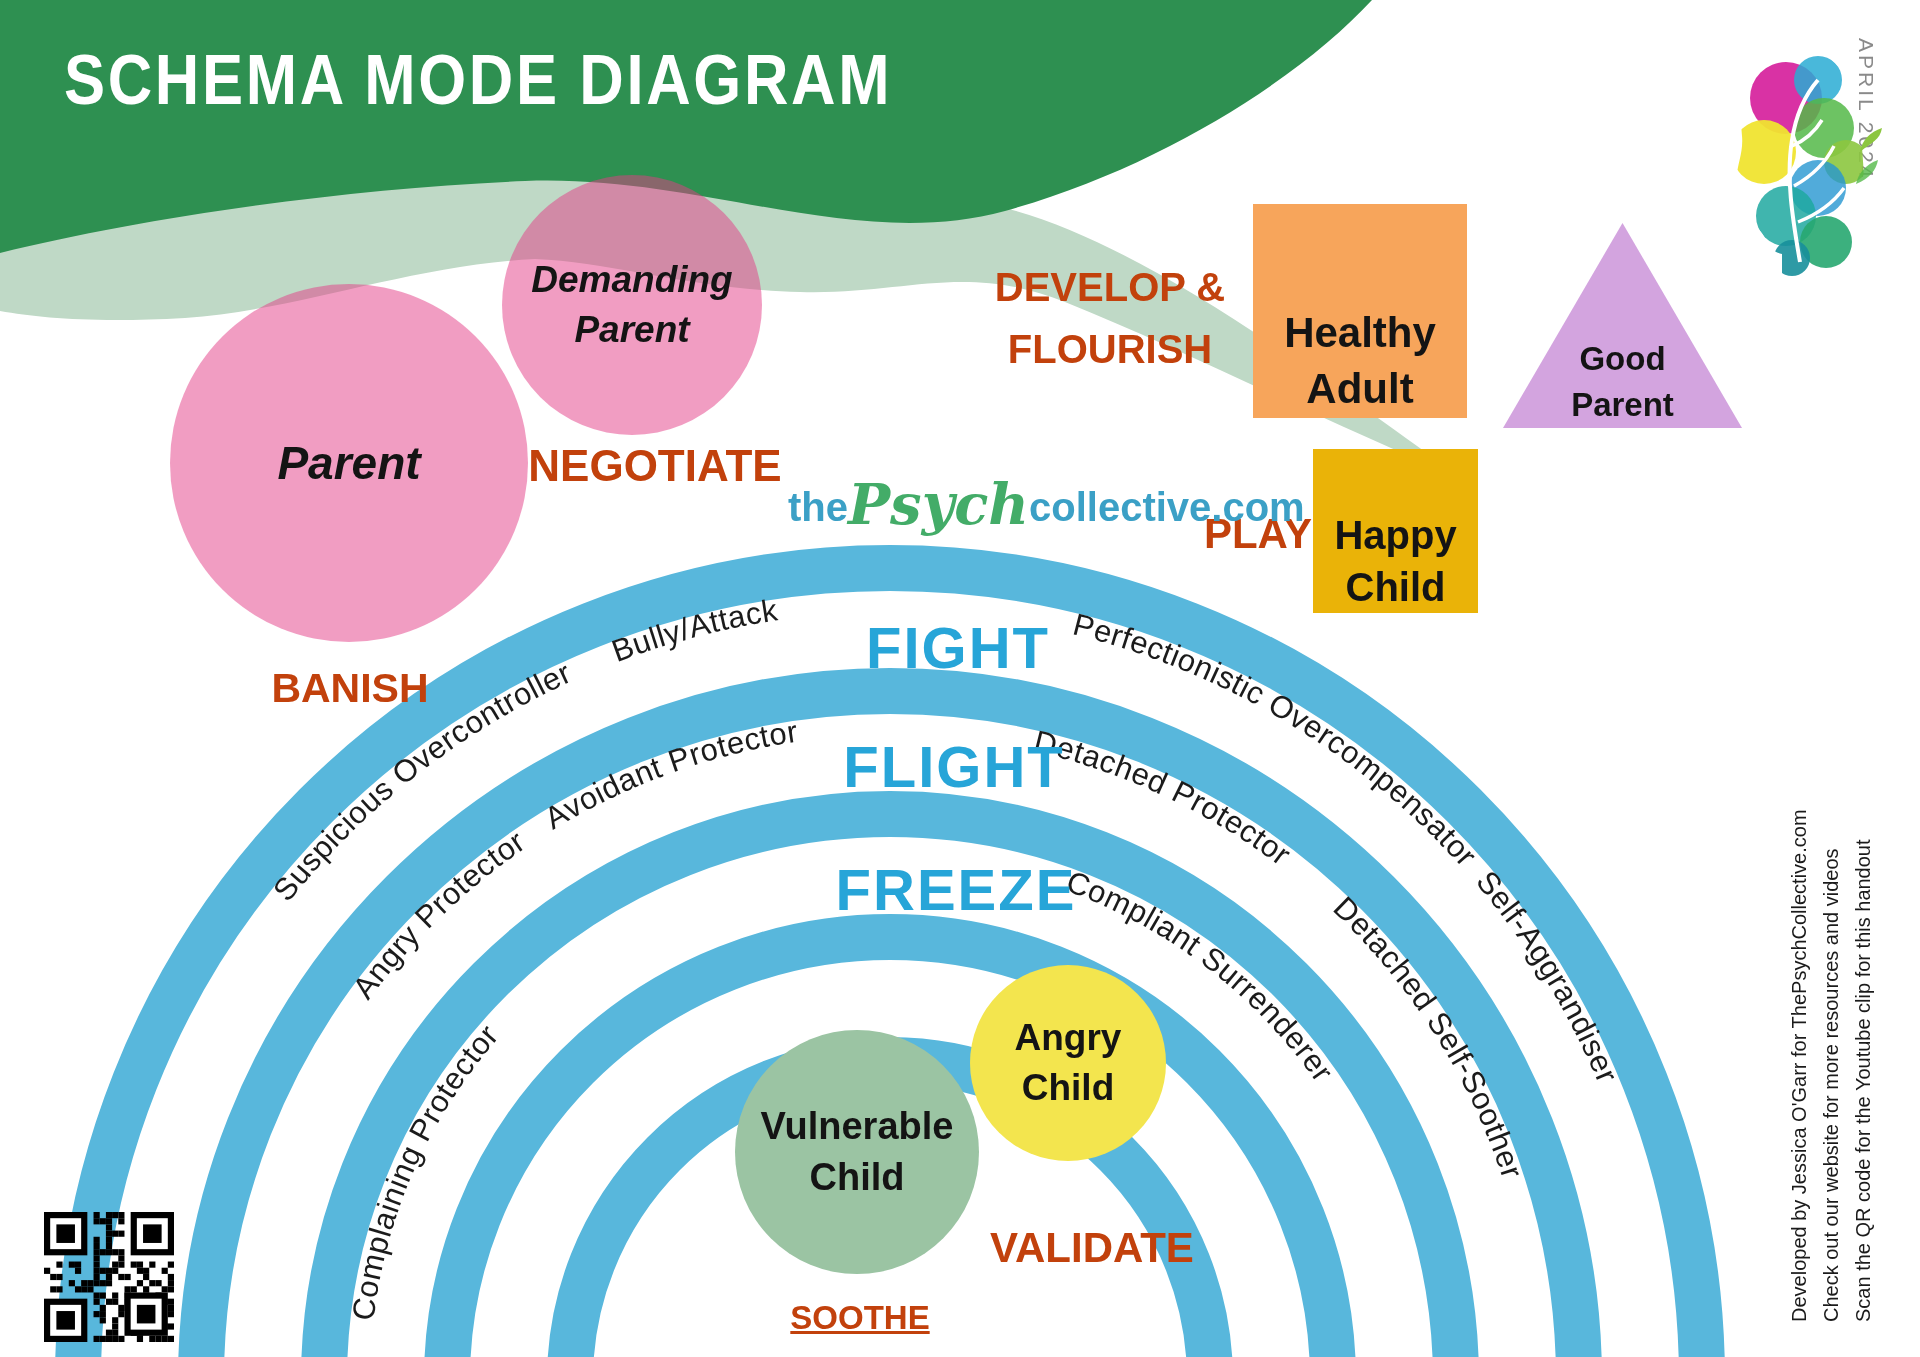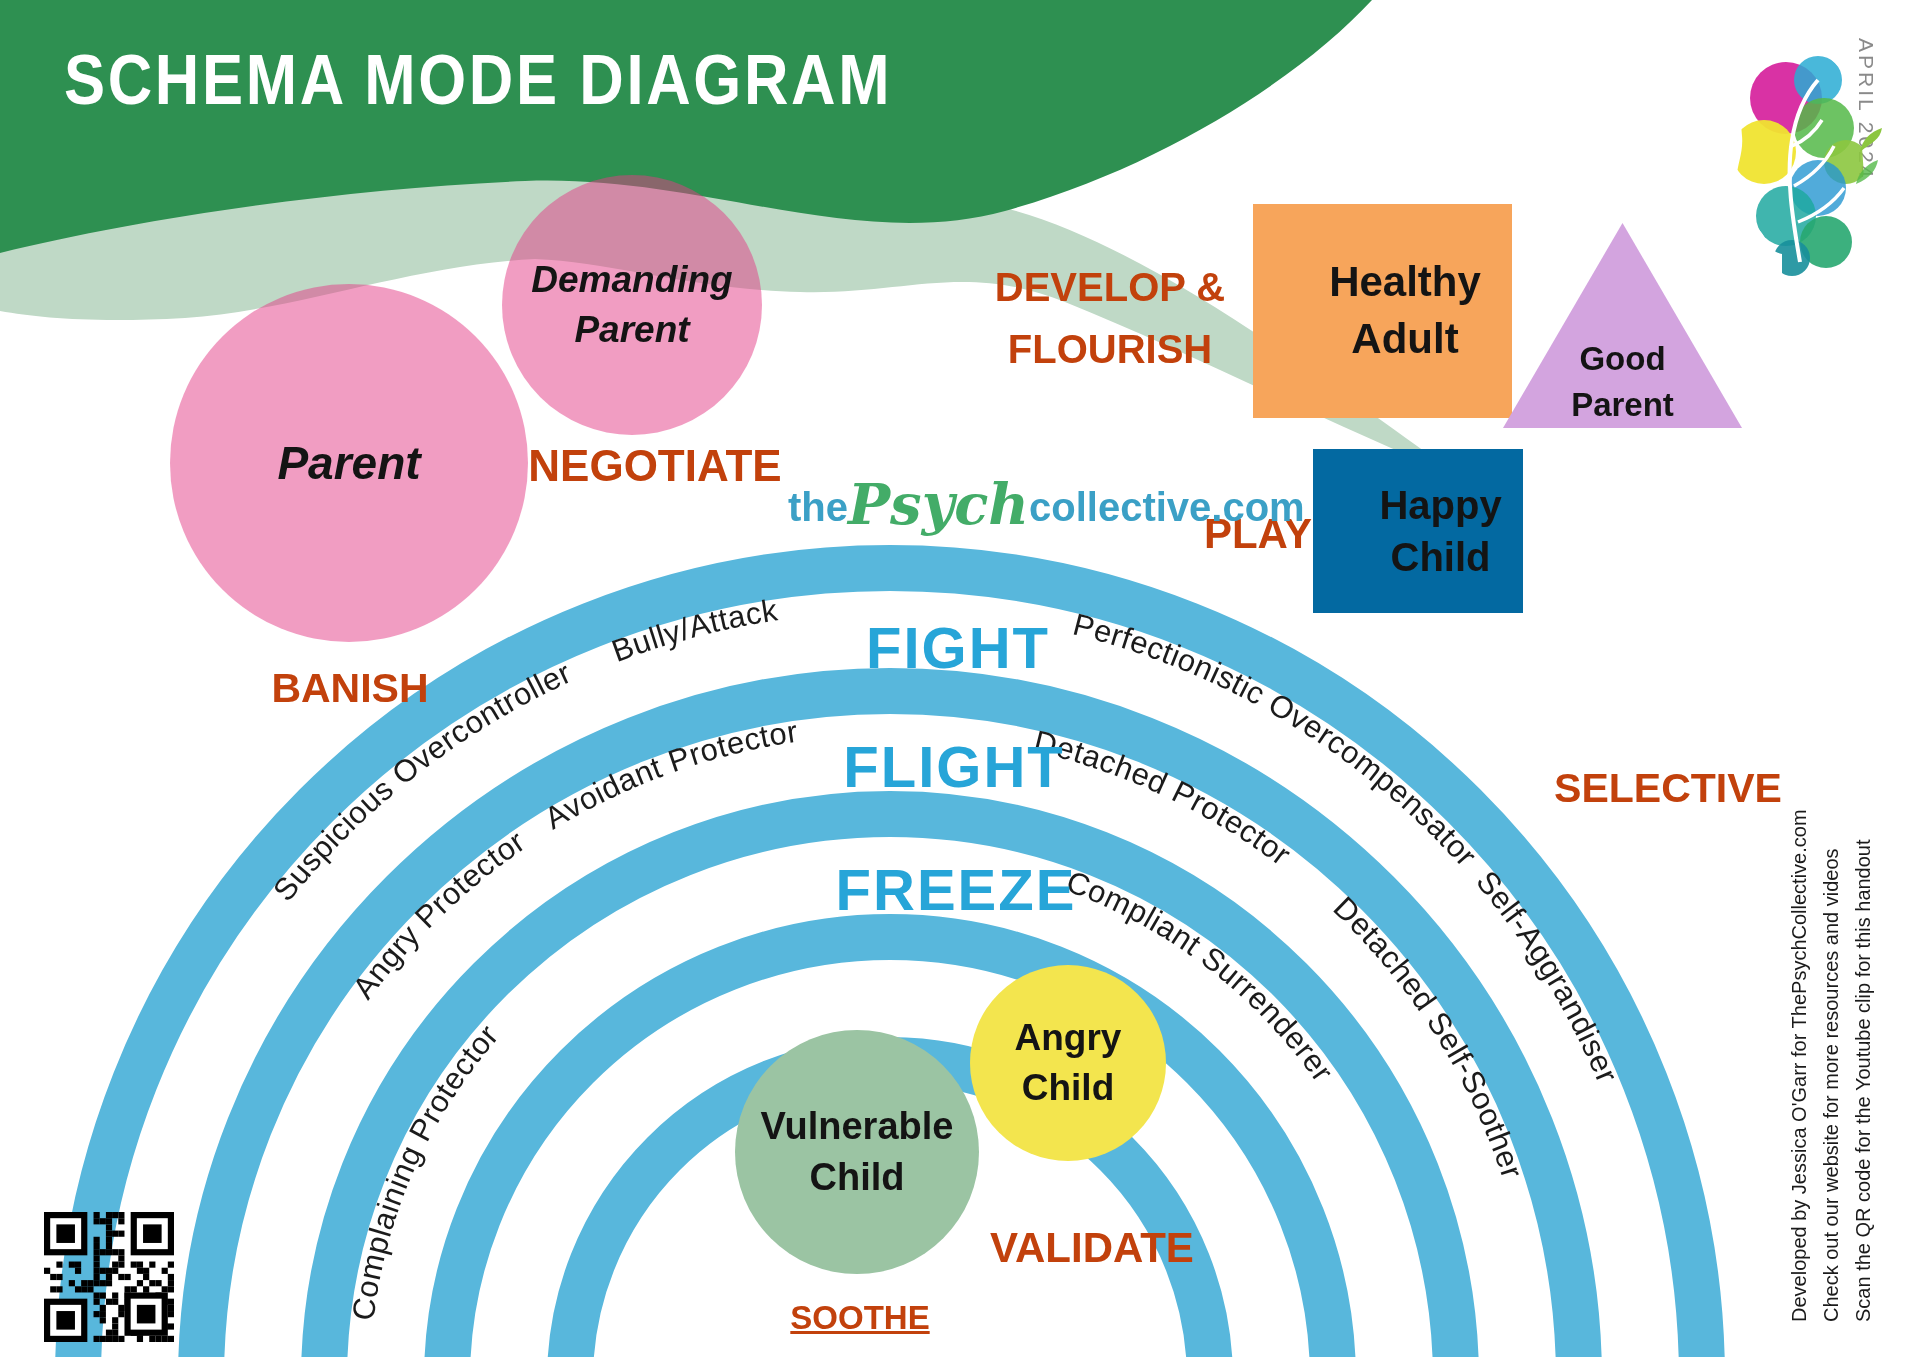--- a/index.html
+++ b/index.html
@@ -8,22 +8,22 @@
   .abs{position:absolute;}
   svg{display:block;}
   .page-title{position:absolute;left:64px;top:40px;color:#fff;font-size:70px;font-weight:bold;
     letter-spacing:3px;transform:scaleX(0.88);transform-origin:left top;white-space:nowrap;}
   .date-vert{position:absolute;left:1878px;top:38px;transform:rotate(90deg);transform-origin:0 0;
     color:#8a8a8a;font-size:21px;letter-spacing:3px;white-space:nowrap;}
   .circle{position:absolute;border-radius:50%;display:flex;flex-direction:column;
     align-items:center;justify-content:center;text-align:center;color:#141414;font-weight:bold;}
   .pinkc{background:rgba(227,59,134,0.5);font-style:italic;}
   .node-label{line-height:1.35;}
-  .sq{position:absolute;display:flex;flex-direction:column;align-items:center;justify-content:center;
-    text-align:center;color:#141414;font-weight:bold;padding-left:45px;}
+  .sq{position:absolute;display:flex;flex-direction:column;align-items:center;justify-content:flex-end;
+    text-align:center;color:#141414;font-weight:bold;}
   .action{position:absolute;transform:translate(-50%,-50%);color:#c2410c;font-weight:bold;
     white-space:nowrap;text-align:center;}
   .credit{position:absolute;transform:rotate(-90deg);transform-origin:0 0;white-space:nowrap;
     color:#1b1b1b;font-size:20px;}
   .brand{position:absolute;left:788px;top:468px;white-space:nowrap;}
   .brand .t{color:#3ba0c6;font-size:40px;font-weight:bold;}
   .brand .p{color:#43ac68;font-size:56px;font-weight:bold;font-style:italic;
     font-family:"DejaVu Serif","Liberation Serif",serif;position:relative;top:3px;}
   .tri{position:absolute;left:1503px;top:223px;width:239px;height:205px;
     clip-path:polygon(50% 0,100% 100%,0 100%);display:flex;flex-direction:column;
@@ -117,21 +117,21 @@
       <text x="956" y="910">FREEZE</text>
     </g>
   </svg>
 
   <div class="sq" style="left:1253px;top:204px;width:214px;height:214px;background:#F7A55B;font-size:42px;line-height:1.35;">
     <div>
       <div>Healthy</div>
       <div>Adult</div>
     </div>
   </div>
-  <div class="sq" style="left:1313px;top:449px;width:165px;height:164px;background:#0369a1;font-size:40px;line-height:1.3;">
+  <div class="sq" style="left:1313px;top:449px;width:165px;height:164px;background:#eab308;font-size:40px;line-height:1.3;">
     <div>
       <div>Happy</div>
       <div>Child</div>
     </div>
   </div>
 
   <div class="tri" style="background:#D3A4DF;font-size:33px;line-height:1.4;">
     <div>
       <div>Good</div>
       <div>Parent</div>
@@ -151,21 +151,20 @@
     </div>
   </div>
 
   <div class="action" style="left:350px;top:688px;font-size:41px;">BANISH</div>
   <div class="action" style="left:655px;top:466px;font-size:44px;">NEGOTIATE</div>
   <div class="action" style="left:1110px;top:318px;font-size:40px;line-height:1.55;">
     <div>DEVELOP &amp;</div>
     <div>FLOURISH</div>
   </div>
   <div class="action" style="left:1258px;top:534px;font-size:42px;">PLAY</div>
-  <div class="action" style="left:1668px;top:788px;font-size:41px;">SELECTIVE</div>
   <div class="action" style="left:1092px;top:1248px;font-size:42px;">VALIDATE</div>
   <div class="action" style="left:860px;top:1318px;font-size:33px;text-decoration:underline;">SOOTHE</div>
 
   <div class="brand">
     <span class="t">the</span><span class="p">Psych</span><span class="t">collective.com</span>
   </div>
 
   <svg class="abs" id="qr" style="left:44px;top:1212px" width="130" height="130" viewBox="0 0 21 21">
       <rect x="8" y="0" width="1" height="1" fill="#000"></rect>
       <rect x="10" y="0" width="1" height="1" fill="#000"></rect>

